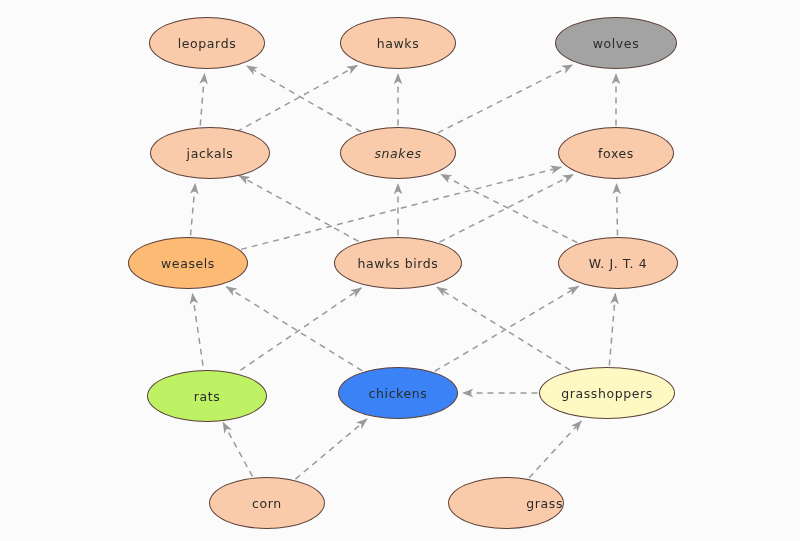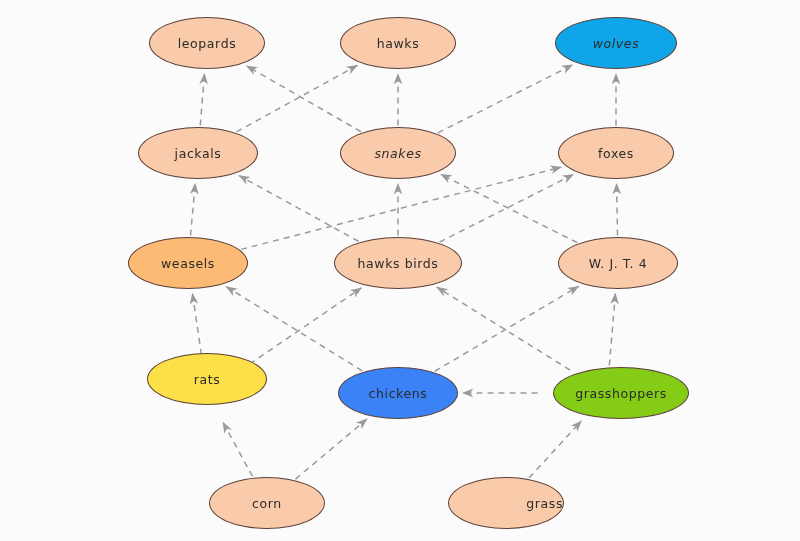--- a/index.html
+++ b/index.html
@@ -63,48 +63,48 @@
         <line x1="529.09" y1="477.85" x2="581.43" y2="420.85" stroke="#9a9a9a" stroke-width="1.5" stroke-dasharray="6,5" marker-end="url(#arrowhead)"></line>
       </g>
   </svg>
   <div id="node-layer">
       <div class="node" style="left: 149px; top: 17px; width: 116px; height: 52px; background: rgb(249, 203, 170); border-color: rgb(92, 64, 56);">
         <span class="node-label">leopards</span>
       </div>
       <div class="node" style="left: 340px; top: 17px; width: 116px; height: 52px; background: rgb(249, 203, 170); border-color: rgb(92, 64, 56);">
         <span class="node-label">hawks</span>
       </div>
-      <div class="node" style="left: 555px; top: 17px; width: 122px; height: 52px; background: #0ea5e9; border-color: rgb(92, 64, 56); font-style: italic;">
+      <div class="node" style="left: 555px; top: 17px; width: 122px; height: 52px; background: #a3a3a3; border-color: rgb(92, 64, 56);">
         <span class="node-label">wolves</span>
       </div>
-      <div class="node" style="left: 138px; top: 127px; width: 120px; height: 52px; background: rgb(249, 203, 170); border-color: rgb(92, 64, 56);">
+      <div class="node" style="left: 150px; top: 127px; width: 120px; height: 52px; background: rgb(249, 203, 170); border-color: rgb(92, 64, 56);">
         <span class="node-label">jackals</span>
       </div>
       <div class="node" style="left: 340px; top: 127px; width: 116px; height: 52px; background: rgb(249, 203, 170); border-color: rgb(92, 64, 56); font-style: italic;">
         <span class="node-label">snakes</span>
       </div>
       <div class="node" style="left: 558px; top: 127px; width: 116px; height: 52px; background: rgb(249, 203, 170); border-color: rgb(92, 64, 56);">
         <span class="node-label">foxes</span>
       </div>
       <div class="node" style="left: 128px; top: 237px; width: 120px; height: 52px; background: #fdba74; border-color: rgb(92, 64, 56);">
         <span class="node-label">weasels</span>
       </div>
       <div class="node" style="left: 334px; top: 237px; width: 128px; height: 52px; background: rgb(249, 203, 170); border-color: rgb(92, 64, 56);">
         <span class="node-label">hawks birds</span>
       </div>
       <div class="node" style="left: 558px; top: 237px; width: 120px; height: 52px; background: rgb(249, 203, 170); border-color: rgb(92, 64, 56);">
         <span class="node-label">W. J. T. 4</span>
       </div>
-      <div class="node" style="left: 147px; top: 353px; width: 120px; height: 52px; background: #fde047; border-color: rgb(92, 64, 56);">
+      <div class="node" style="left: 147px; top: 370px; width: 120px; height: 52px; background: #bef264; border-color: rgb(92, 64, 56);">
         <span class="node-label">rats</span>
       </div>
       <div class="node" style="left: 338px; top: 367px; width: 120px; height: 52px; background: #3b82f6; border-color: rgb(92, 64, 56);">
         <span class="node-label">chickens</span>
       </div>
-      <div class="node" style="left: 553px; top: 367px; width: 136px; height: 52px; background: #84cc16; border-color: rgb(92, 64, 56);">
+      <div class="node" style="left: 539px; top: 367px; width: 136px; height: 52px; background: #fef9c3; border-color: rgb(92, 64, 56);">
         <span class="node-label">grasshoppers</span>
       </div>
       <div class="node" style="left: 209px; top: 477px; width: 116px; height: 52px; background: rgb(249, 203, 170); border-color: rgb(92, 64, 56);">
         <span class="node-label">corn</span>
       </div>
       <div class="node" style="left: 448px; top: 477px; width: 116px; height: 52px; background: rgb(249, 203, 170); border-color: rgb(92, 64, 56); justify-content: flex-end;">
         <span class="node-label">grass</span>
       </div>
     </div>
 </div>

